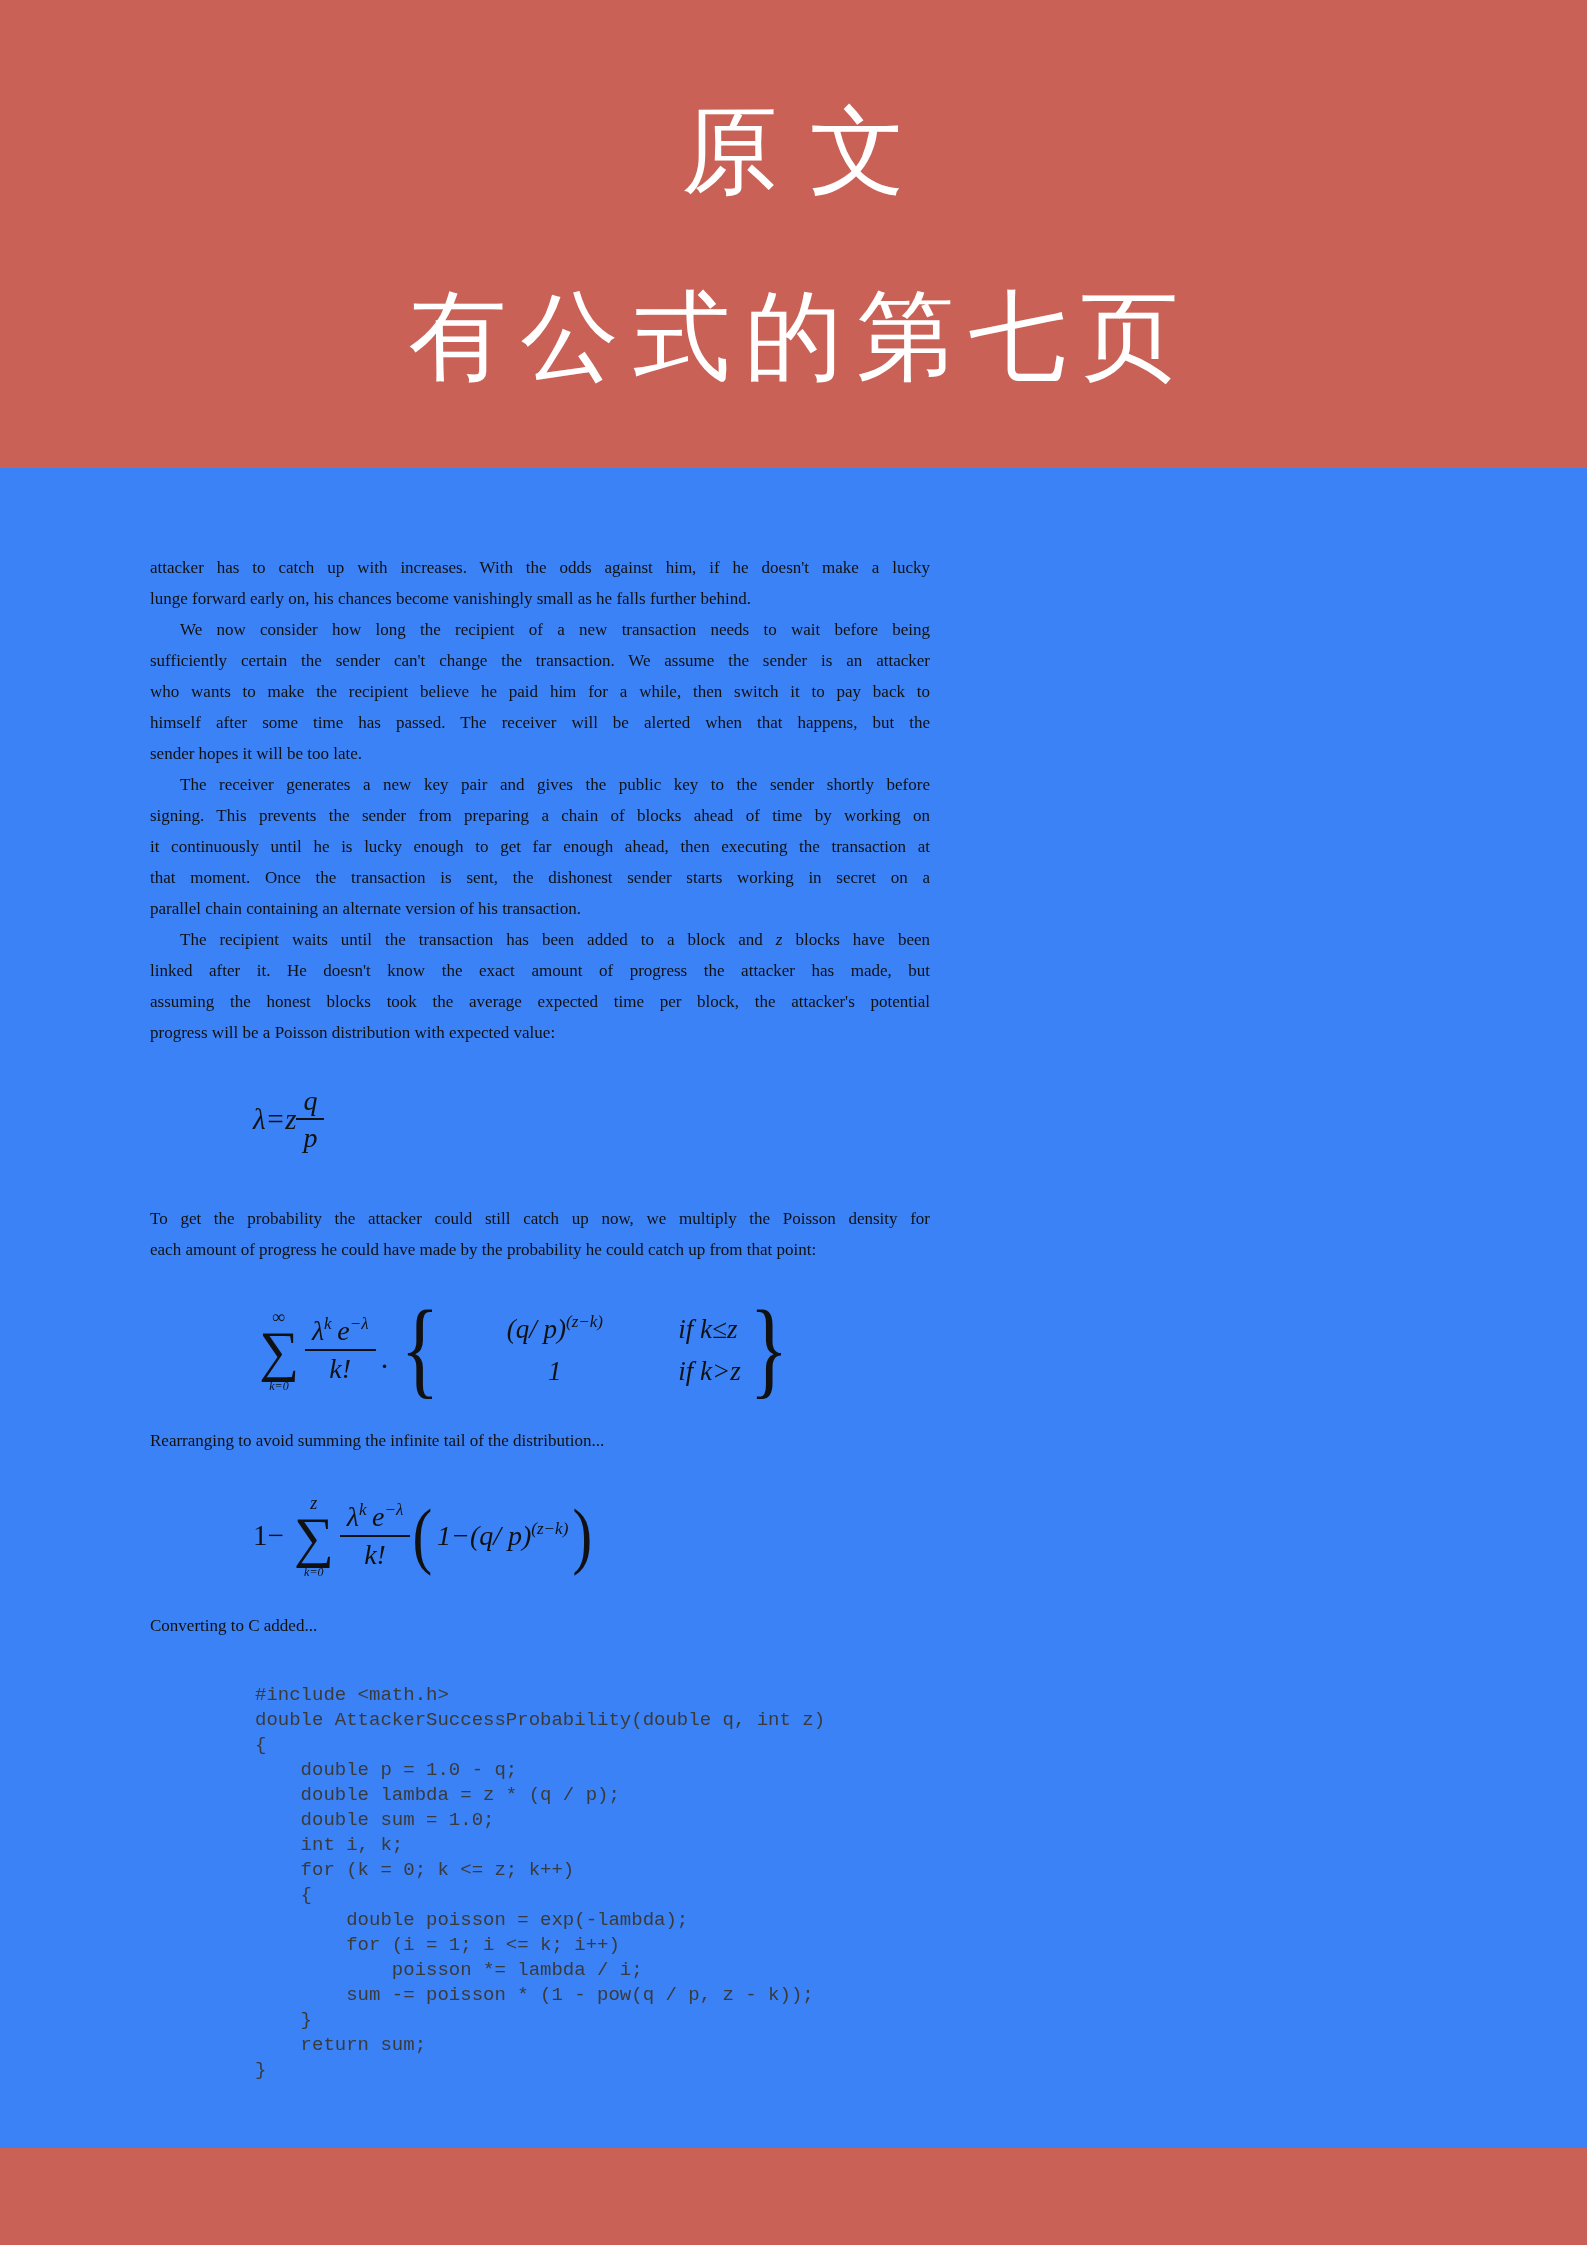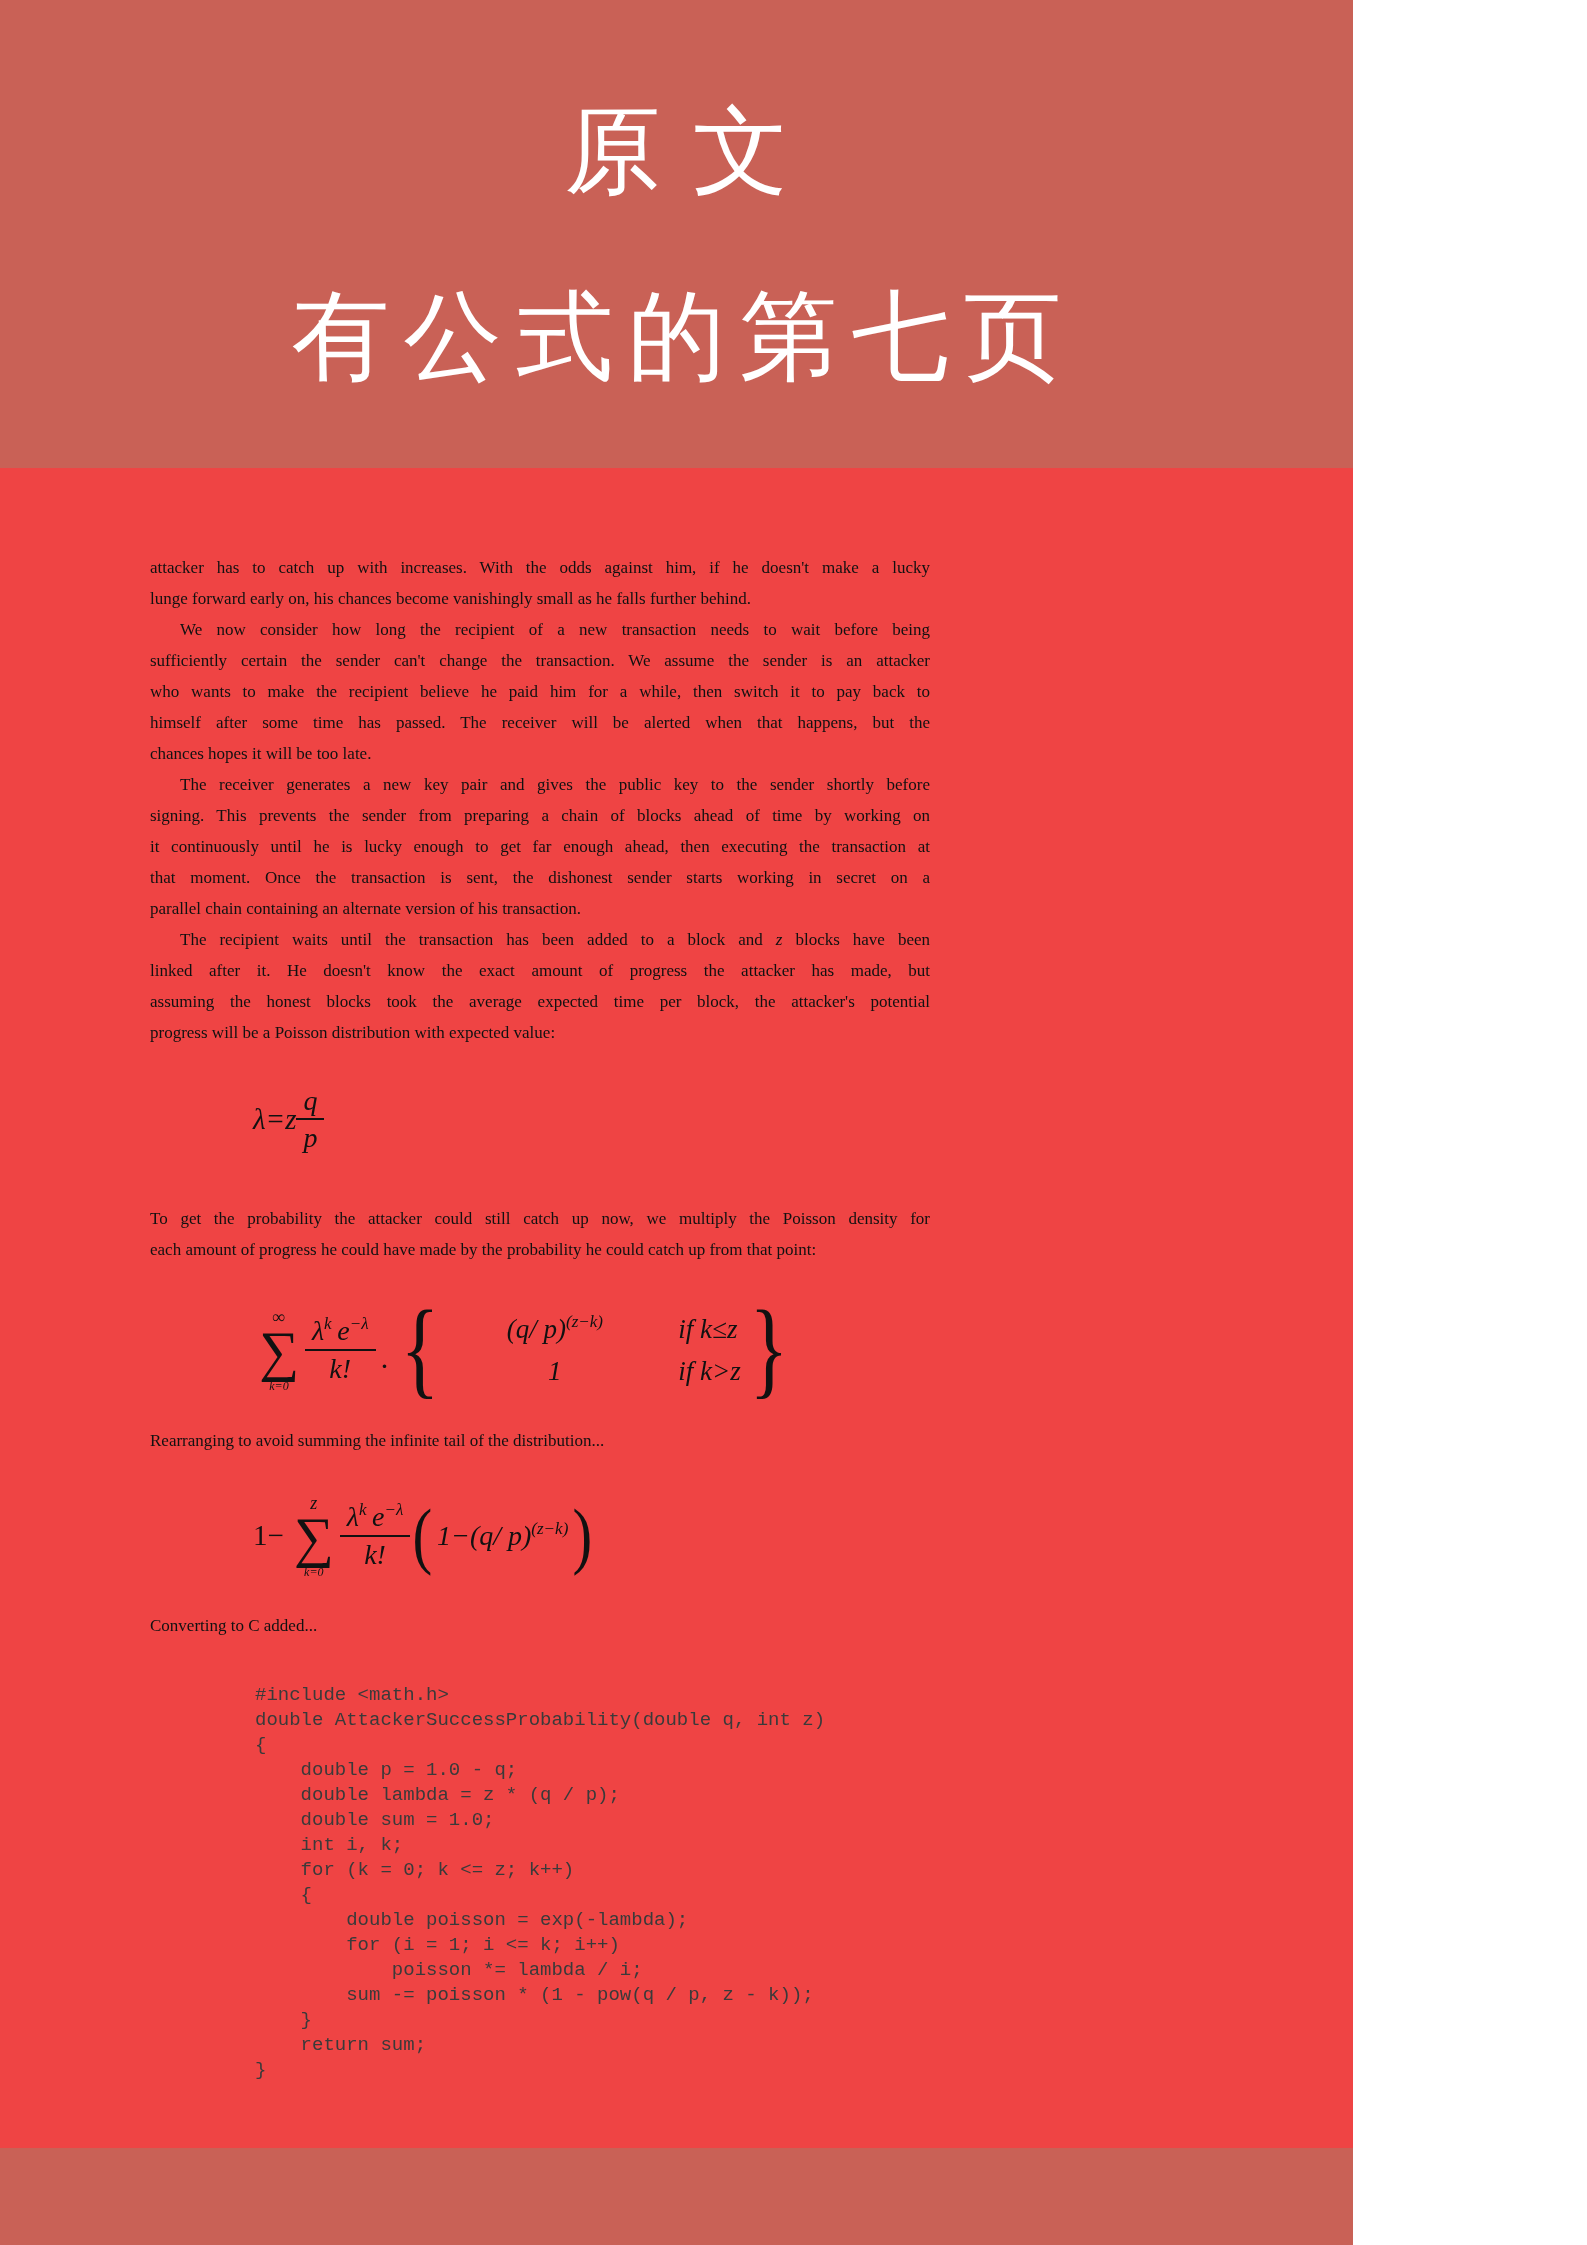--- a/index.html
+++ b/index.html
@@ -1,17 +1,17 @@
 <!DOCTYPE html>
 <html style="--accent: #c96156; --ink: #111111; --code-ink: #3a3a3a;"><head>
 <meta charset="utf-8">
 <style>
   :root { --accent:#c96156; --ink:#111111; --code-ink:#3a3a3a; }
   html,body { margin:0; padding:0; background:#ffffff; }
-  .page { position:relative; width:1353px; height:2245px; background:#ef4444; overflow:hidden;
+  .page { position:relative; width:1587px; height:2245px; background:#3b82f6; overflow:hidden;
           font-family:"Liberation Serif","DejaVu Serif",serif; color:var(--ink); }
 
   
   .band { position:absolute; left:0; width:100%; background:var(--accent); }
   .band-top { top:0; height:468px; }
   .band-bottom { bottom:0; height:97px; }
 
   
   .banner-line { position:absolute; left:0; width:100%; text-align:center; color:#ffffff;
                  font-family:"Liberation Sans","DejaVu Sans",sans-serif; font-weight:400; }
@@ -71,21 +71,21 @@
     <p class="para">
       <span class="pl just">attacker has to catch up with increases.  With the odds against him, if he doesn't make a lucky</span>
       <span class="pl last">lunge forward early on, his chances become vanishingly small as he falls further behind.</span>
     </p>
 
     <p class="para">
       <span class="pl just indent">We now consider how long the recipient of a new transaction needs to wait before being</span>
       <span class="pl just">sufficiently certain the sender can't change the transaction.  We assume the sender is an attacker</span>
       <span class="pl just">who wants to make the recipient believe he paid him for a while, then switch it to pay back to</span>
       <span class="pl just">himself after some time has passed.  The receiver will be alerted when that happens, but the</span>
-      <span class="pl last">chances hopes it will be too late.</span>
+      <span class="pl last">sender hopes it will be too late.</span>
     </p>
 
     <p class="para">
       <span class="pl just indent">The receiver generates a new key pair and gives the public key to the sender shortly before</span>
       <span class="pl just">signing.  This prevents the sender from preparing a chain of blocks ahead of time by working on</span>
       <span class="pl just">it continuously until he is lucky enough to get far enough ahead, then executing the transaction at</span>
       <span class="pl just">that moment.  Once the transaction is sent, the dishonest sender starts working in secret on a</span>
       <span class="pl last">parallel chain containing an alternate version of his transaction.</span>
     </p>
 

